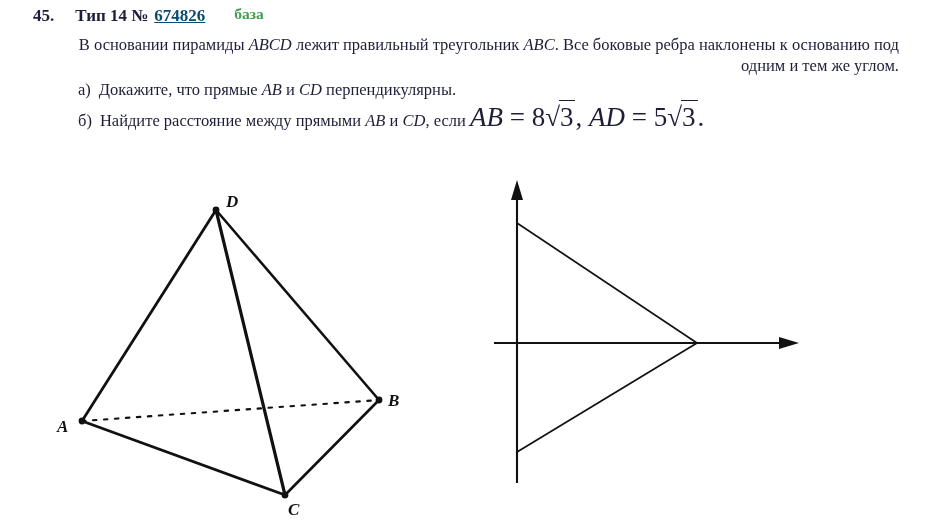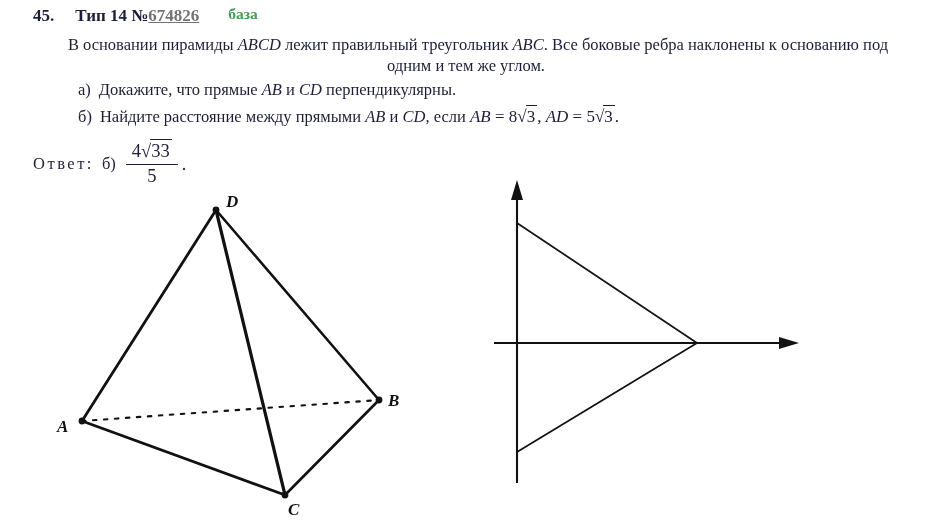--- a/index.html
+++ b/index.html
@@ -8,30 +8,30 @@
     width:929px;height:521px;
     background:#ffffff;
     font-family:"Liberation Serif",serif;
     color:#1e1e38;
     overflow:hidden;
   }
   .textcol{position:absolute;left:33px;top:6px;width:866px;}
   
   .hdr{font-size:17px;font-weight:bold;white-space:nowrap;}
   .hdr .num{margin-right:21px;}
-  .hdr .typ{margin-right:0;}
-  .hdr a.tasklink{color:#737373;text-decoration:underline;cursor:pointer;font-family:Liberation Serif, serif;}
+  .hdr .typ{margin-right:6px;}
+  .hdr a.tasklink{color:#0c4a6e;text-decoration:underline;cursor:pointer;font-family:Liberation Serif, serif;}
   .hdr .badge{color:#3f9e4f;font-weight:bold;font-size:15.5px;margin-left:29px;position:relative;top:-2px;text-align:center;}
   
-  .para{margin-top:9px;font-size:16.5px;line-height:20.5px;text-indent:24px;text-align:center;}
+  .para{margin-top:9px;font-size:16.5px;line-height:20.5px;text-indent:24px;text-align:right;}
   .item{margin-left:45px;font-size:16.5px;line-height:21px;margin-top:3px;}
   .item .marker{margin-right:8px;}
   .item-b{margin-top:4px;line-height:26px;}
   i.mvar{font-style:italic;}
-  .math{font-size:17px;white-space:nowrap;}
+  .math{font-size:27px;white-space:nowrap;}
   .sq{white-space:nowrap;}
   .sq .radsign{font-style:normal;}
   .sq .rad{border-top:1.6px solid currentColor;padding:1px 2px 0 1px;margin-left:-1px;}
   
   .answer{margin-top:8px;display:flex;align-items:center;font-size:16.5px;height:52px;}
   .answer .alabel{letter-spacing:2.5px;margin-right:8px;}
   .answer .amarker{margin-right:10px;}
   .frac{display:inline-block;text-align:center;font-size:18.5px;line-height:1.15;}
   .frac .fnum{display:block;padding:0 6px 2px 6px;border-bottom:1.7px solid #1e1e38;}
   .frac .fden{display:block;padding-top:1px;}
@@ -54,29 +54,20 @@
     <div class="hdr">
       <span class="num">45.</span><span class="typ">Тип 14 №</span><a class="tasklink">674826</a><span class="badge">база</span>
     </div>
 
     <div class="para"><span>В основании пирамиды </span><i class="mvar">ABCD</i><span> лежит правильный треугольник </span><i class="mvar">ABC</i><span>. Все боковые ребра наклонены к основанию под одним и тем же углом.</span></div>
 
     <div class="item"><span class="marker">а)</span><span>Докажите, что прямые </span><i class="mvar">AB</i><span> и </span><i class="mvar">CD</i><span> перпендикулярны.</span></div>
 
     <div class="item item-b"><span class="marker">б)</span><span>Найдите расстояние между прямыми </span><i class="mvar">AB</i><span> и </span><i class="mvar">CD</i><span>, если </span><span class="math"><i class="mvar">AB</i><span> = 8</span><span class="sq"><span class="radsign">√</span><span class="rad">3</span></span><span>, </span><i class="mvar">AD</i><span> = 5</span><span class="sq"><span class="radsign">√</span><span class="rad">3</span></span><span>.</span></span></div>
 
-    <div class="answer">
-      <span class="alabel">Ответ:</span>
-      <span class="amarker">б)</span>
-      <span class="frac">
-        <span class="fnum"><span>4</span><span class="sq"><span class="radsign">√</span><span class="rad">33</span></span></span>
-        <span class="fden">5</span>
-      </span>
-      <span class="aperiod">.</span>
-    </div>
 
   </div>
 
   <svg class="fig" style="left:50px;top:190px;" width="360" height="331" viewBox="0 0 360 331">
 
     <line x1="166" y1="20" x2="32" y2="231" stroke="#111" stroke-width="2.8" stroke-linecap="round"></line>
     <line x1="166" y1="20" x2="329" y2="210" stroke="#111" stroke-width="2.6" stroke-linecap="round"></line>
     <line x1="166" y1="20" x2="235" y2="305" stroke="#111" stroke-width="3.2" stroke-linecap="round"></line>
     <line x1="32" y1="231" x2="235" y2="305" stroke="#111" stroke-width="2.8" stroke-linecap="round"></line>
     <line x1="235" y1="305" x2="329" y2="210" stroke="#111" stroke-width="2.6" stroke-linecap="round"></line>

